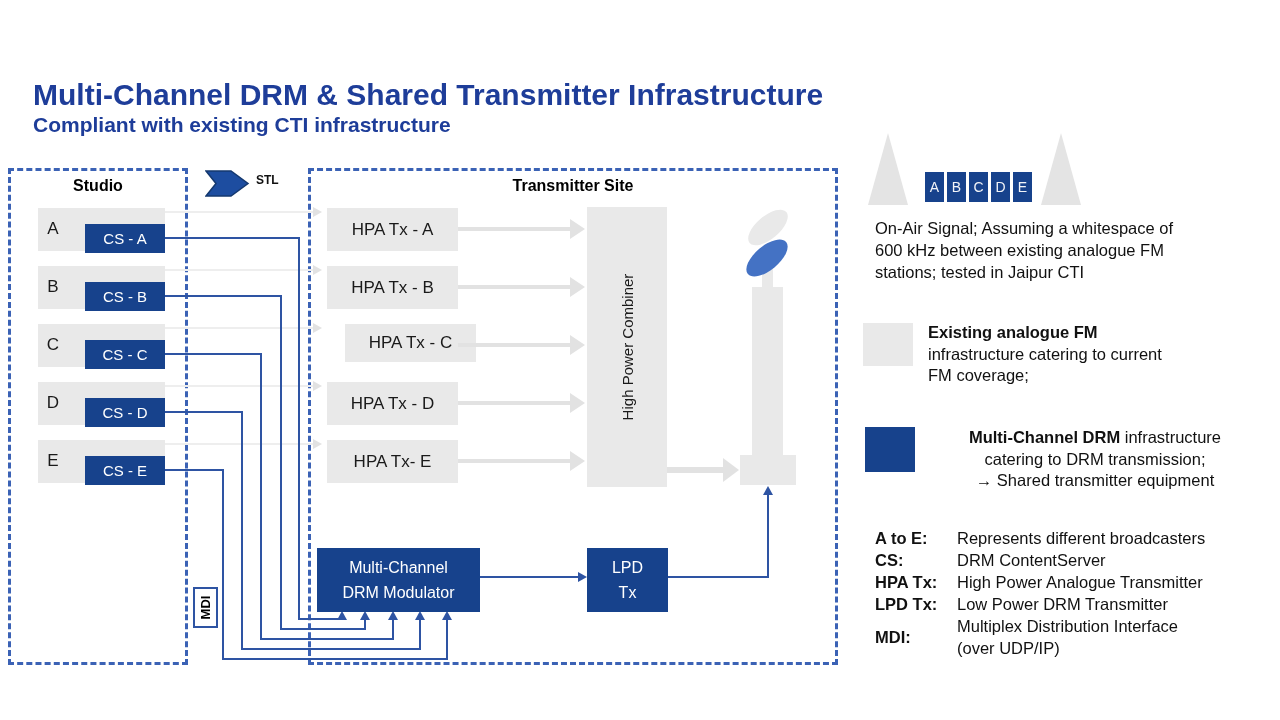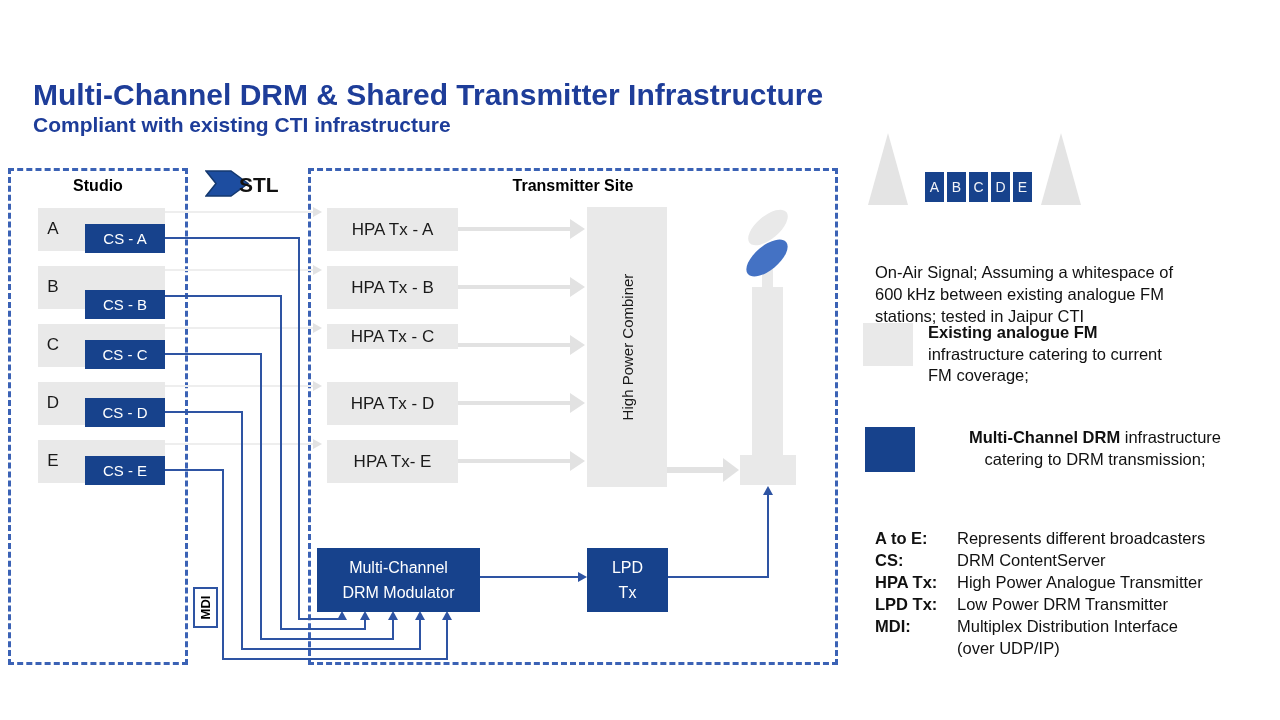--- a/index.html
+++ b/index.html
@@ -28,21 +28,21 @@
   .bl-head-up{width:0;height:0;border-left:5px solid transparent;border-right:5px solid transparent;border-bottom:9px solid var(--line-blue);}
   .bl-head-right{width:0;height:0;border-top:5px solid transparent;border-bottom:5px solid transparent;border-left:9px solid var(--line-blue);}
   .vert-text{transform:rotate(-90deg);transform-origin:center;white-space:nowrap;}
   .mdi{border:2px solid var(--line-blue);background:#fff;display:flex;align-items:center;justify-content:center;z-index:6;}
   .mdi span{font-size:13px;font-weight:600;color:#000;}
   .tri{width:0;height:0;border-left:20px solid transparent;border-right:20px solid transparent;border-bottom:72px solid #e4e4e4;}
   .chanbox{width:19px;height:30px;background:var(--box-blue);color:#f2f4f8;font-size:14px;display:flex;align-items:center;justify-content:center;}
   .note{font-size:16.5px;line-height:22px;color:#111;}
   .legend-text{font-size:16.5px;line-height:21.5px;color:#111;}
   .gloss{font-size:16.5px;line-height:22px;color:#111;}
-  .gloss .row{display:flex;}
+  .gloss .row{display:flex;align-items:center;}
   .gloss .term{width:82px;font-weight:bold;flex:none;}
   .ellipse{border-radius:50%;}
   .z5{z-index:5;}
 </style>
 </head>
 <body>
 
 <div id="stage">
 
   <div class="abs subtitle">Compliant with existing CTI infrastructure</div>
@@ -50,21 +50,21 @@
 
   <div class="abs dashbox" style="left:8px;top:168px;width:180px;height:497px;"></div>
   <div class="abs zone-label" style="left:8px;top:177px;width:180px;">Studio</div>
 
   <div class="abs dashbox" style="left:308px;top:168px;width:530px;height:497px;"></div>
   <div class="abs zone-label" style="left:308px;top:177px;width:530px;">Transmitter Site</div>
 
   <svg class="abs" style="left:205px;top:170px;" width="45" height="27">
     <polygon points="1,1 26,1 43,13.5 26,26 1,26 11,13.5" fill="#1d4da0" stroke="#14386f" stroke-width="1.5"></polygon>
   </svg>
-  <div class="abs" style="left:239px;top:173px;font-size:21px;font-weight:bold;">STL</div>
+  <div class="abs" style="left:256px;top:173px;font-size:12px;font-weight:bold;">STL</div>
 
   <div class="abs graybar" style="left:38px;top:208px;width:127px;height:43px;"></div>
   <div class="abs rowletter" style="left:36px;top:219px;width:34px;">A</div>
 
   <div class="abs graybar" style="left:38px;top:266px;width:127px;height:43px;"></div>
   <div class="abs rowletter" style="left:36px;top:277px;width:34px;">B</div>
 
   <div class="abs graybar" style="left:38px;top:324px;width:127px;height:43px;"></div>
   <div class="abs rowletter" style="left:36px;top:335px;width:34px;">C</div>
 
@@ -108,32 +108,32 @@
   <div class="abs bl" style="left:419px;top:619px;width:2px;height:31px;"></div>
   <div class="abs bl-head-up" style="left:415px;top:611px;"></div>
 
   <div class="abs bl" style="left:165px;top:469px;width:59px;height:2px;"></div>
   <div class="abs bl" style="left:222px;top:469px;width:2px;height:191px;"></div>
   <div class="abs bl" style="left:222px;top:658px;width:226px;height:2px;"></div>
   <div class="abs bl" style="left:446px;top:619px;width:2px;height:41px;"></div>
   <div class="abs bl-head-up" style="left:442px;top:611px;"></div>
 
   <div class="abs csbox z5" style="left:85px;top:224px;width:80px;height:29px;text-align:right;">CS - A</div>
-  <div class="abs csbox z5" style="left:85px;top:282px;width:80px;height:29px;margin-top:8px;">CS - B</div>
+  <div class="abs csbox z5" style="left:85px;top:282px;width:80px;height:29px;">CS - B</div>
   <div class="abs csbox z5" style="left:85px;top:340px;width:80px;height:29px;">CS - C</div>
   <div class="abs csbox z5" style="left:85px;top:398px;width:80px;height:29px;">CS - D</div>
   <div class="abs csbox z5" style="left:85px;top:456px;width:80px;height:29px;">CS - E</div>
 
   <div class="abs mdi" style="left:193px;top:587px;width:21px;height:37px;">
     <span class="vert-text">MDI</span>
   </div>
 
   <div class="abs hpabox" style="left:327px;top:208px;width:131px;height:43px;">HPA Tx - A</div>
   <div class="abs hpabox" style="left:327px;top:266px;width:131px;height:43px;">HPA Tx - B</div>
-  <div class="abs hpabox" style="left:327px;top:324px;width:131px;height:25px;">HPA Tx - C</div>
+  <div class="abs hpabox" style="left:345px;top:324px;width:131px;height:38px;">HPA Tx - C</div>
   <div class="abs hpabox" style="left:327px;top:382px;width:131px;height:43px;">HPA Tx - D</div>
   <div class="abs hpabox" style="left:327px;top:440px;width:131px;height:43px;">HPA Tx- E</div>
 
   <div class="abs fatline" style="left:458px;top:227px;width:113px;height:4px;"></div>
   <div class="abs fathead" style="left:570px;top:219px;"></div>
   <div class="abs fatline" style="left:458px;top:285px;width:113px;height:4px;"></div>
   <div class="abs fathead" style="left:570px;top:277px;"></div>
   <div class="abs fatline" style="left:458px;top:343px;width:113px;height:4px;"></div>
   <div class="abs fathead" style="left:570px;top:335px;"></div>
   <div class="abs fatline" style="left:458px;top:401px;width:113px;height:4px;"></div>
@@ -173,37 +173,38 @@
   <div class="abs tri" style="left:868px;top:133px;"></div>
   <div class="abs tri" style="left:1041px;top:133px;"></div>
   <div class="abs" style="left:925px;top:172px;display:flex;gap:3px;">
     <div class="chanbox">A</div>
     <div class="chanbox">B</div>
     <div class="chanbox">C</div>
     <div class="chanbox">D</div>
     <div class="chanbox">E</div>
   </div>
 
-  <div class="abs note" style="left:875px;top:217px;width:360px;margin-top:44px;">
+  <div class="abs note" style="left:875px;top:217px;width:360px;">
     <div>On-Air Signal; Assuming a whitespace of</div>
     <div>600 kHz between existing analogue FM</div>
     <div>stations; tested in Jaipur CTI</div>
   </div>
 
   <div class="abs" style="left:863px;top:323px;width:50px;height:43px;background:var(--gray-box);"></div>
   <div class="abs legend-text" style="left:928px;top:322px;width:320px;">
     <div style="font-weight:bold;">Existing analogue FM</div>
     <div>infrastructure catering to current</div>
     <div>FM coverage;</div>
   </div>
 
   <div class="abs" style="left:865px;top:427px;width:50px;height:45px;background:var(--box-blue);"></div>
   <div class="abs legend-text" style="left:930px;top:427px;width:330px;text-align:center;">
     <div><b>Multi-Channel DRM</b><span> infrastructure</span></div>
     <div>catering to DRM transmission;</div>
+    <div>→ Shared transmitter equipment</div>
   </div>
 
   <div class="abs gloss" style="left:875px;top:527px;width:380px;">
     <div class="row">
       <div class="term">A to E:</div>
       <div>Represents different broadcasters</div>
     </div>
     <div class="row">
       <div class="term">CS:</div>
       <div>DRM ContentServer</div>

